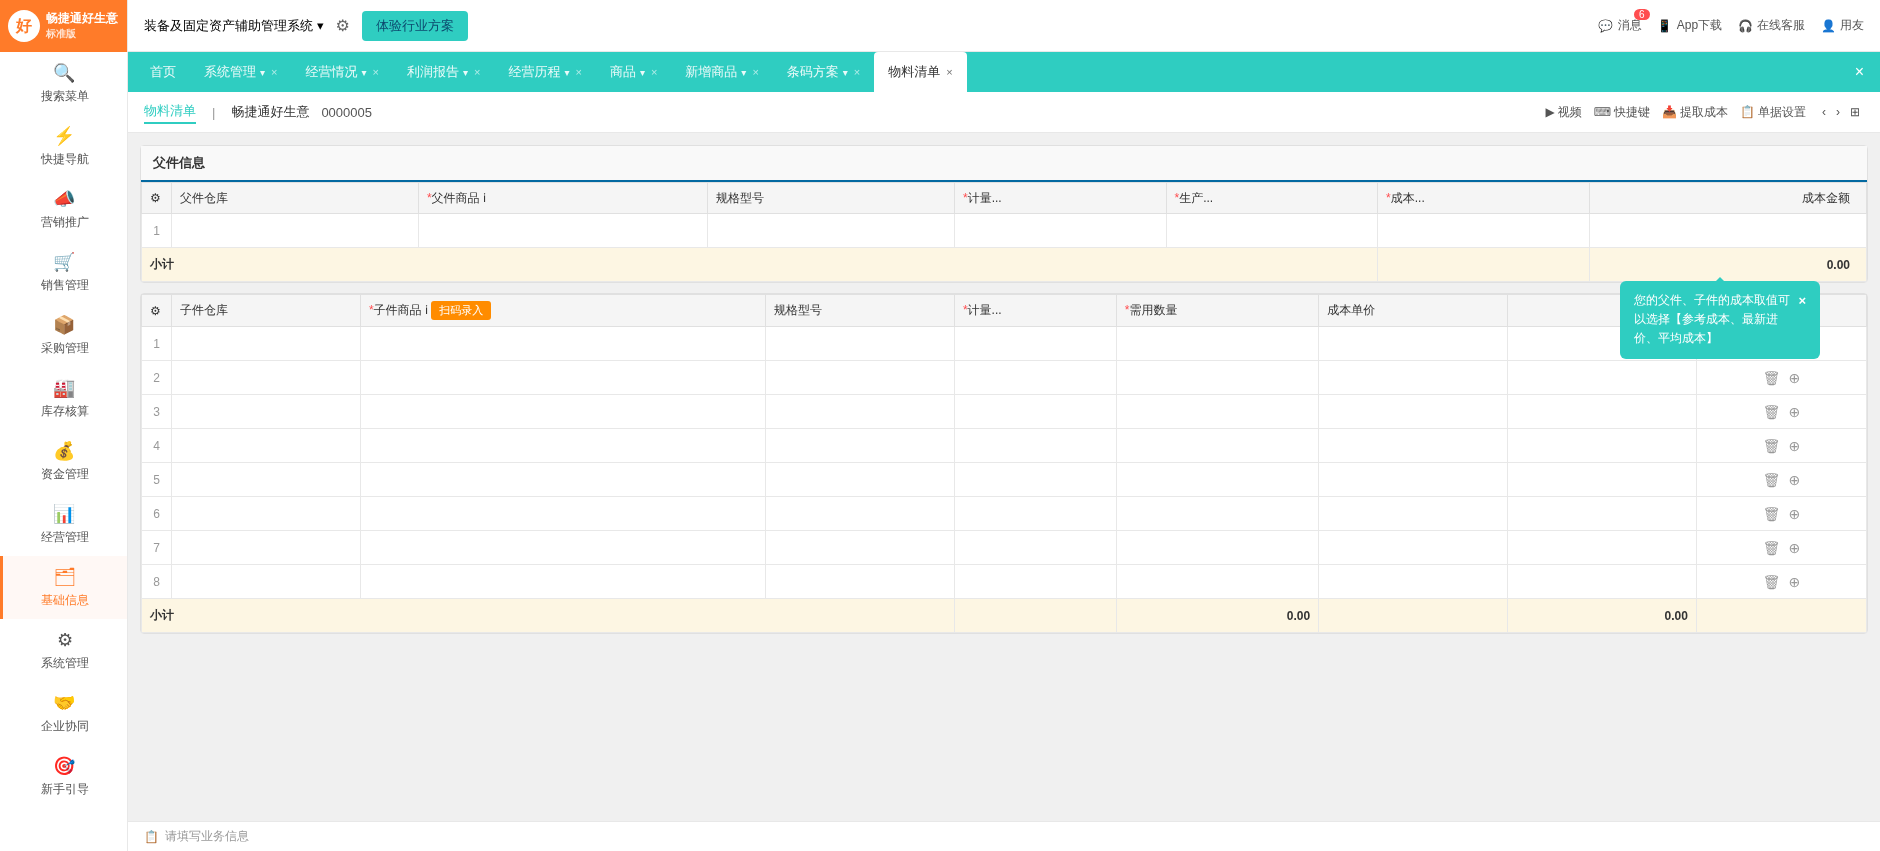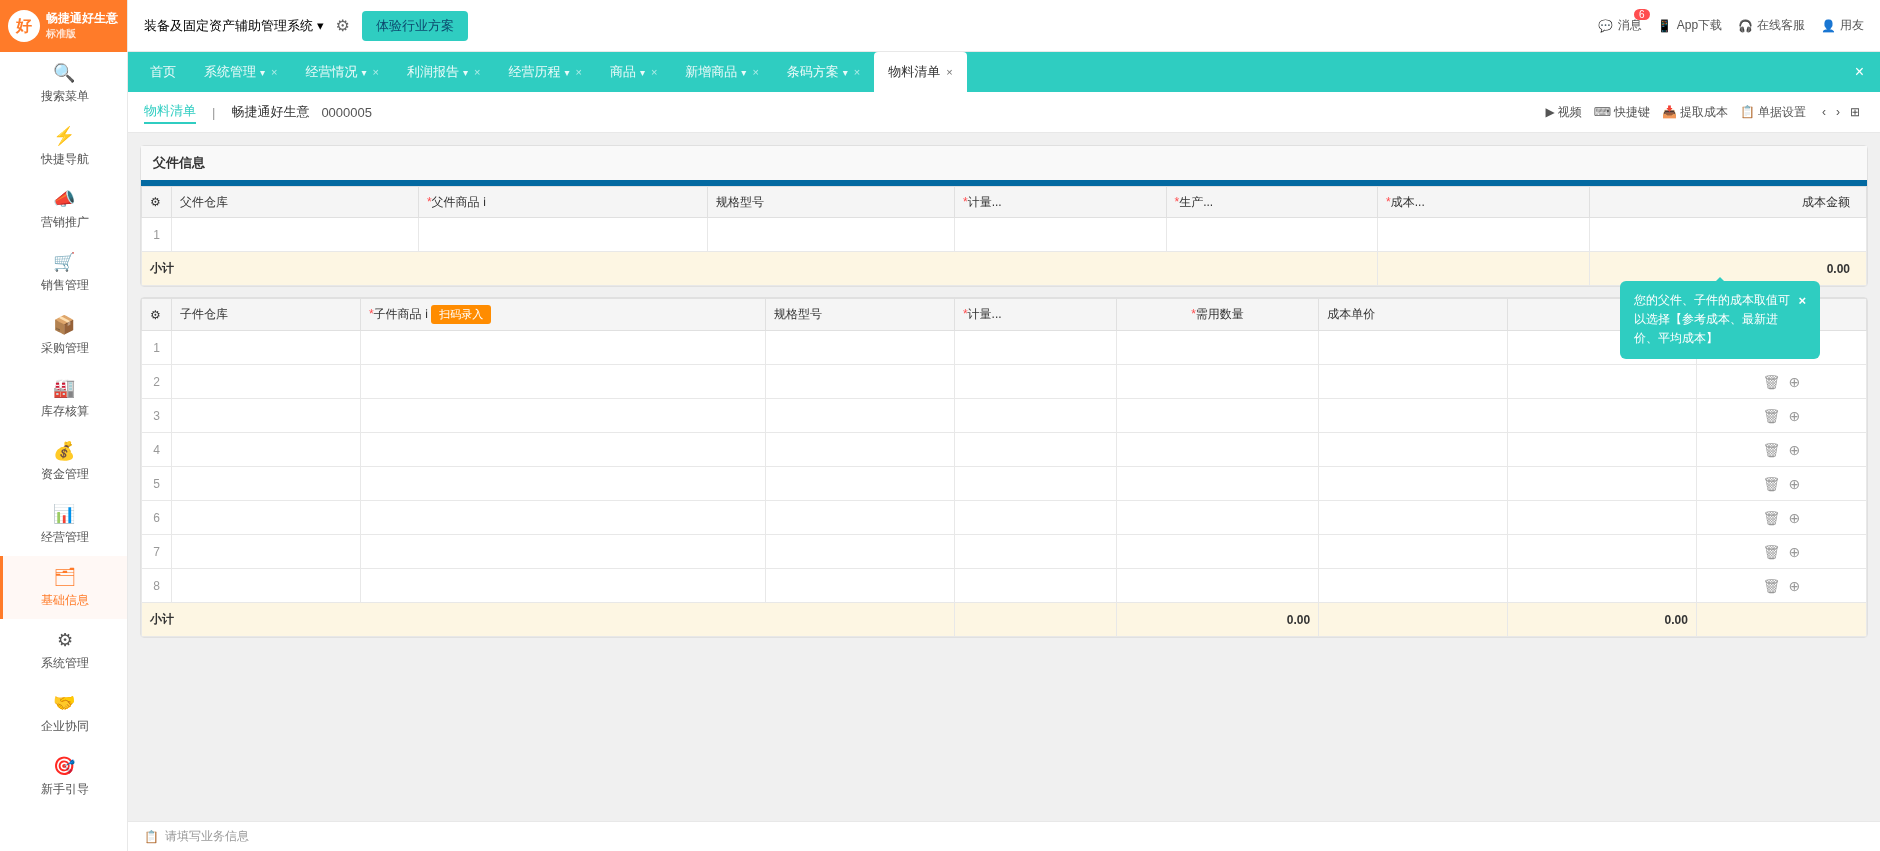--- a/index.html
+++ b/index.html
@@ -186,21 +186,21 @@
       border: 1px solid #e0e0e0;
       border-radius: 4px;
       margin-bottom: 10px;
     }
     .section-title {
       font-size: 13px;
       font-weight: bold;
       color: #333;
       padding: 8px 12px;
       background: #f9f9f9;
-      border-bottom: 6px solid #0369a1;
+      border-bottom: 2px solid #0369a1;
     }
 
     
     .data-table {
       width: 100%;
       border-collapse: collapse;
       font-size: 12px;
     }
     .data-table th {
       background: #f5f5f5;
@@ -531,21 +531,21 @@
 
     <div class="section">
       <table class="data-table">
         <thead>
           <tr>
             <th class="gear-th">⚙</th>
             <th>子件仓库</th>
             <th><span class="req">*</span>子件商品 ℹ <button class="scan-btn">扫码录入</button></th>
             <th>规格型号</th>
             <th><span class="req">*</span>计量...</th>
-            <th style="text-align:center;"><span class="req">*</span>需用数量</th>
+            <th style="text-align:left;"><span class="req">*</span>需用数量</th>
             <th>成本单价</th>
             <th style="text-align:right;">成本金额</th>
             <th>操作</th>
           </tr>
         </thead>
         <tbody>
           <tr>
             <td class="row-num">1</td>
             <td></td>
             <td></td>

